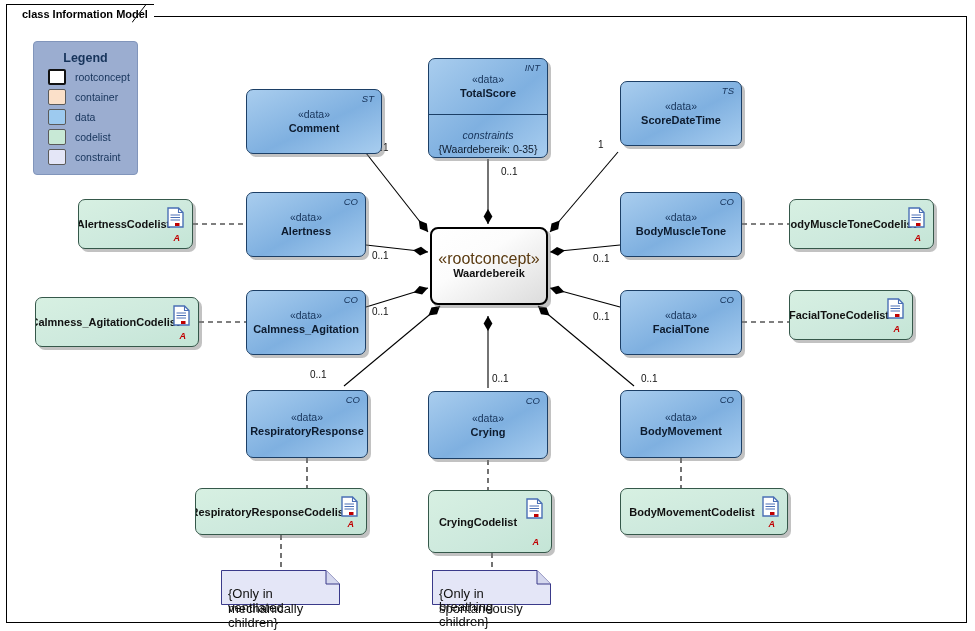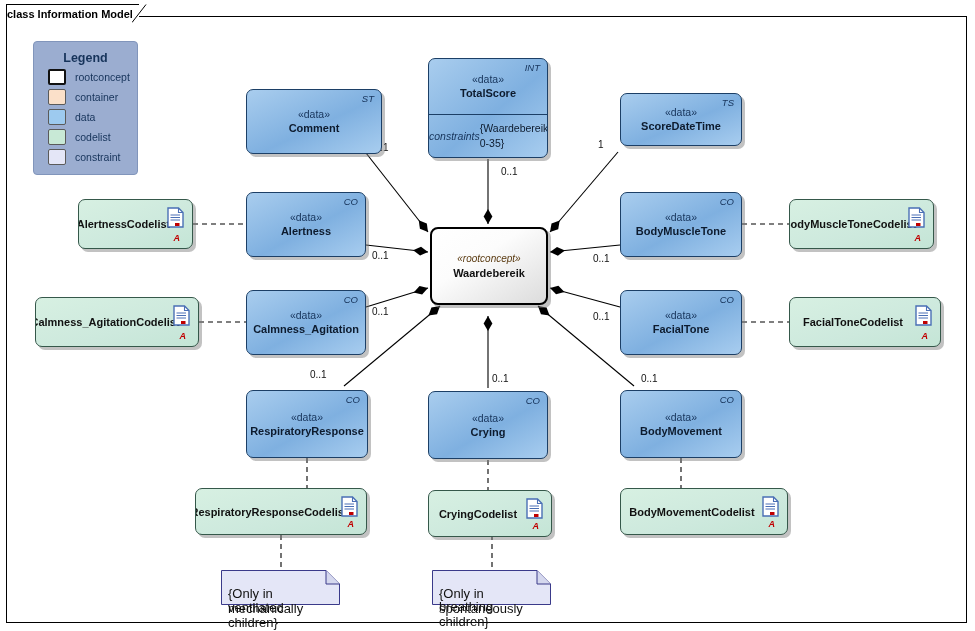--- a/index.html
+++ b/index.html
@@ -5,46 +5,46 @@
   html,body{margin:0;padding:0;background:#fff;}
   body{font-family:"Liberation Sans",sans-serif;}
 
   #canvas{position:relative;width:975px;height:631px;background:#fff;overflow:hidden;}
 
   
   .frame{position:absolute;left:6px;top:16px;width:961px;height:607px;border:1px solid #000;box-sizing:border-box;background:#fff;}
 
   
   .tab{position:absolute;left:6px;top:4px;height:19px;box-sizing:border-box;background:#fff;}
-  .tab .tab-body{position:absolute;left:0;top:0;height:19px;padding:0 6px 0 0;border-left:1px solid #000;border-top:1px solid #000;box-sizing:border-box;
+  .tab .tab-body{position:absolute;left:0;top:0;height:19px;padding:0 6px 0 15px;border-left:1px solid #000;border-top:1px solid #000;box-sizing:border-box;
       font-size:11px;font-weight:bold;color:#000;line-height:19px;white-space:nowrap;background:#fff;}
   .tab .tab-slant{position:absolute;top:0;height:19px;width:16px;}
   .tab .tab-slant svg{display:block;}
 
   
   .node{position:absolute;box-sizing:border-box;}
   .node .shadow{position:absolute;left:3px;top:3px;right:-3px;bottom:-3px;background:rgba(120,120,120,.45);border-radius:7px;}
   .node .body{position:absolute;left:0;top:0;right:0;bottom:0;box-sizing:border-box;border:1px solid #2b2b2b;border-radius:7px;overflow:hidden;}
 
   
   .data .body{background:linear-gradient(to bottom right,#a9cdee 0%,#7fb0e0 55%,#a8cdef 100%);border-color:#1c3f66;}
   .data .hdr{position:absolute;left:0;right:0;top:0;bottom:0;display:flex;flex-direction:column;align-items:center;justify-content:center;}
   .data.has-compartment .hdr{bottom:auto;height:55px;}
   .stereo{font-size:10.5px;color:#16335a;line-height:14px;}
   .cname{font-size:11px;font-weight:bold;color:#0d1b2e;line-height:15px;text-align:center;}
   .tagtype{position:absolute;right:7px;top:3px;font-size:9.5px;font-style:italic;color:#16335a;}
   .divider{position:absolute;left:0;right:0;top:55px;height:1px;background:#1c3f66;}
-  .compartment{position:absolute;left:0;right:0;top:56px;bottom:0;display:flex;flex-direction:row;align-items:center;justify-content:space-between;}
+  .compartment{position:absolute;left:0;right:0;top:56px;bottom:0;display:flex;flex-direction:column;align-items:center;justify-content:flex-end;}
   .comp-title{font-size:10.5px;font-style:italic;color:#16335a;line-height:14px;}
   .comp-val{font-size:10.5px;color:#0d1b2e;line-height:15px;}
 
   
   .rootconcept .body{background:linear-gradient(to bottom right,#ffffff 0%,#fcfcfc 40%,#dcdcdc 100%);border:2px solid #000;border-radius:8px;}
   .rootconcept .hdr{position:absolute;left:0;right:0;top:0;bottom:0;display:flex;flex-direction:column;align-items:center;justify-content:center;}
-  .rootconcept .stereo{color:#5a3a10;font-size:10px;font-style:italic;}
+  .rootconcept .stereo{color:#5a3a10;font-size:16px;}
   .rootconcept .cname{color:#111;}
 
   
   .codelist .body{background:linear-gradient(to bottom right,#d7f0e2 0%,#cde9dd 60%,#c4e5d6 100%);border-color:#35584a;border-radius:7px;}
   .codelist .clabel{position:absolute;left:0;right:0;top:0;bottom:0;display:flex;align-items:center;justify-content:center;
      font-size:11px;font-weight:bold;color:#111;text-align:center;padding:0 34px 0 10px;box-sizing:border-box;}
   .doc-ico{position:absolute;right:8px;top:7px;width:17px;height:21px;}
   .a-mark{position:absolute;right:12px;bottom:5px;font-size:9px;font-style:italic;font-weight:bold;color:#c00000;line-height:10px;}
 
   
@@ -189,21 +189,21 @@
     <div class="shadow"></div>
     <div class="body">
       <div class="tagtype">ST</div>
       <div class="hdr">
         <div class="stereo">«data»</div>
         <div class="cname">Comment</div>
       </div>
     </div>
   </div>
 
-  <div class="node data" style="left:620px;top:93px;width:122px;height:53px;">
+  <div class="node data" style="left:620px;top:81px;width:122px;height:65px;">
     <div class="shadow"></div>
     <div class="body">
       <div class="tagtype">TS</div>
       <div class="hdr">
         <div class="stereo">«data»</div>
         <div class="cname">ScoreDateTime</div>
       </div>
     </div>
   </div>
 
@@ -337,21 +337,21 @@
               <line x1="3.5" y1="10.5" x2="13" y2="10.5"></line>
               <line x1="3.5" y1="13" x2="13" y2="13"></line>
             </g>
           <path d="M8,16 L12.5,16 L12.5,19 L8,19 Z" fill="#c00000"></path>
         </svg>
       </div>
       <div class="a-mark">A</div>
     </div>
   </div>
 
-  <div class="node codelist" style="left:789px;top:297px;width:152px;height:50px;">
+  <div class="node codelist" style="left:789px;top:290px;width:124px;height:50px;">
     <div class="shadow"></div>
     <div class="body">
       <div class="clabel">FacialToneCodelist</div>
       <div class="doc-ico">
         <svg width="17" height="21" viewBox="0 0 17 21">
           <path d="M1,1 L11.5,1 L16,5.5 L16,20 L1,20 Z" fill="#fff" stroke="#4a6fb5" stroke-width="1.4"></path>
           <path d="M11.5,1 L11.5,5.5 L16,5.5" fill="none" stroke="#4a6fb5" stroke-width="1.1"></path>
           <g stroke="#4a6fb5" stroke-width="1">
               <line x1="3.5" y1="8" x2="13" y2="8"></line>
               <line x1="3.5" y1="10.5" x2="13" y2="10.5"></line>
@@ -377,21 +377,21 @@
               <line x1="3.5" y1="10.5" x2="13" y2="10.5"></line>
               <line x1="3.5" y1="13" x2="13" y2="13"></line>
             </g>
           <path d="M8,16 L12.5,16 L12.5,19 L8,19 Z" fill="#c00000"></path>
         </svg>
       </div>
       <div class="a-mark">A</div>
     </div>
   </div>
 
-  <div class="node codelist" style="left:428px;top:490px;width:124px;height:47px;">
+  <div class="node codelist" style="left:428px;top:490px;width:124px;height:63px;">
     <div class="shadow"></div>
     <div class="body">
       <div class="clabel">CryingCodelist</div>
       <div class="doc-ico">
         <svg width="17" height="21" viewBox="0 0 17 21">
           <path d="M1,1 L11.5,1 L16,5.5 L16,20 L1,20 Z" fill="#fff" stroke="#4a6fb5" stroke-width="1.4"></path>
           <path d="M11.5,1 L11.5,5.5 L16,5.5" fill="none" stroke="#4a6fb5" stroke-width="1.1"></path>
           <g stroke="#4a6fb5" stroke-width="1">
               <line x1="3.5" y1="8" x2="13" y2="8"></line>
               <line x1="3.5" y1="10.5" x2="13" y2="10.5"></line>

